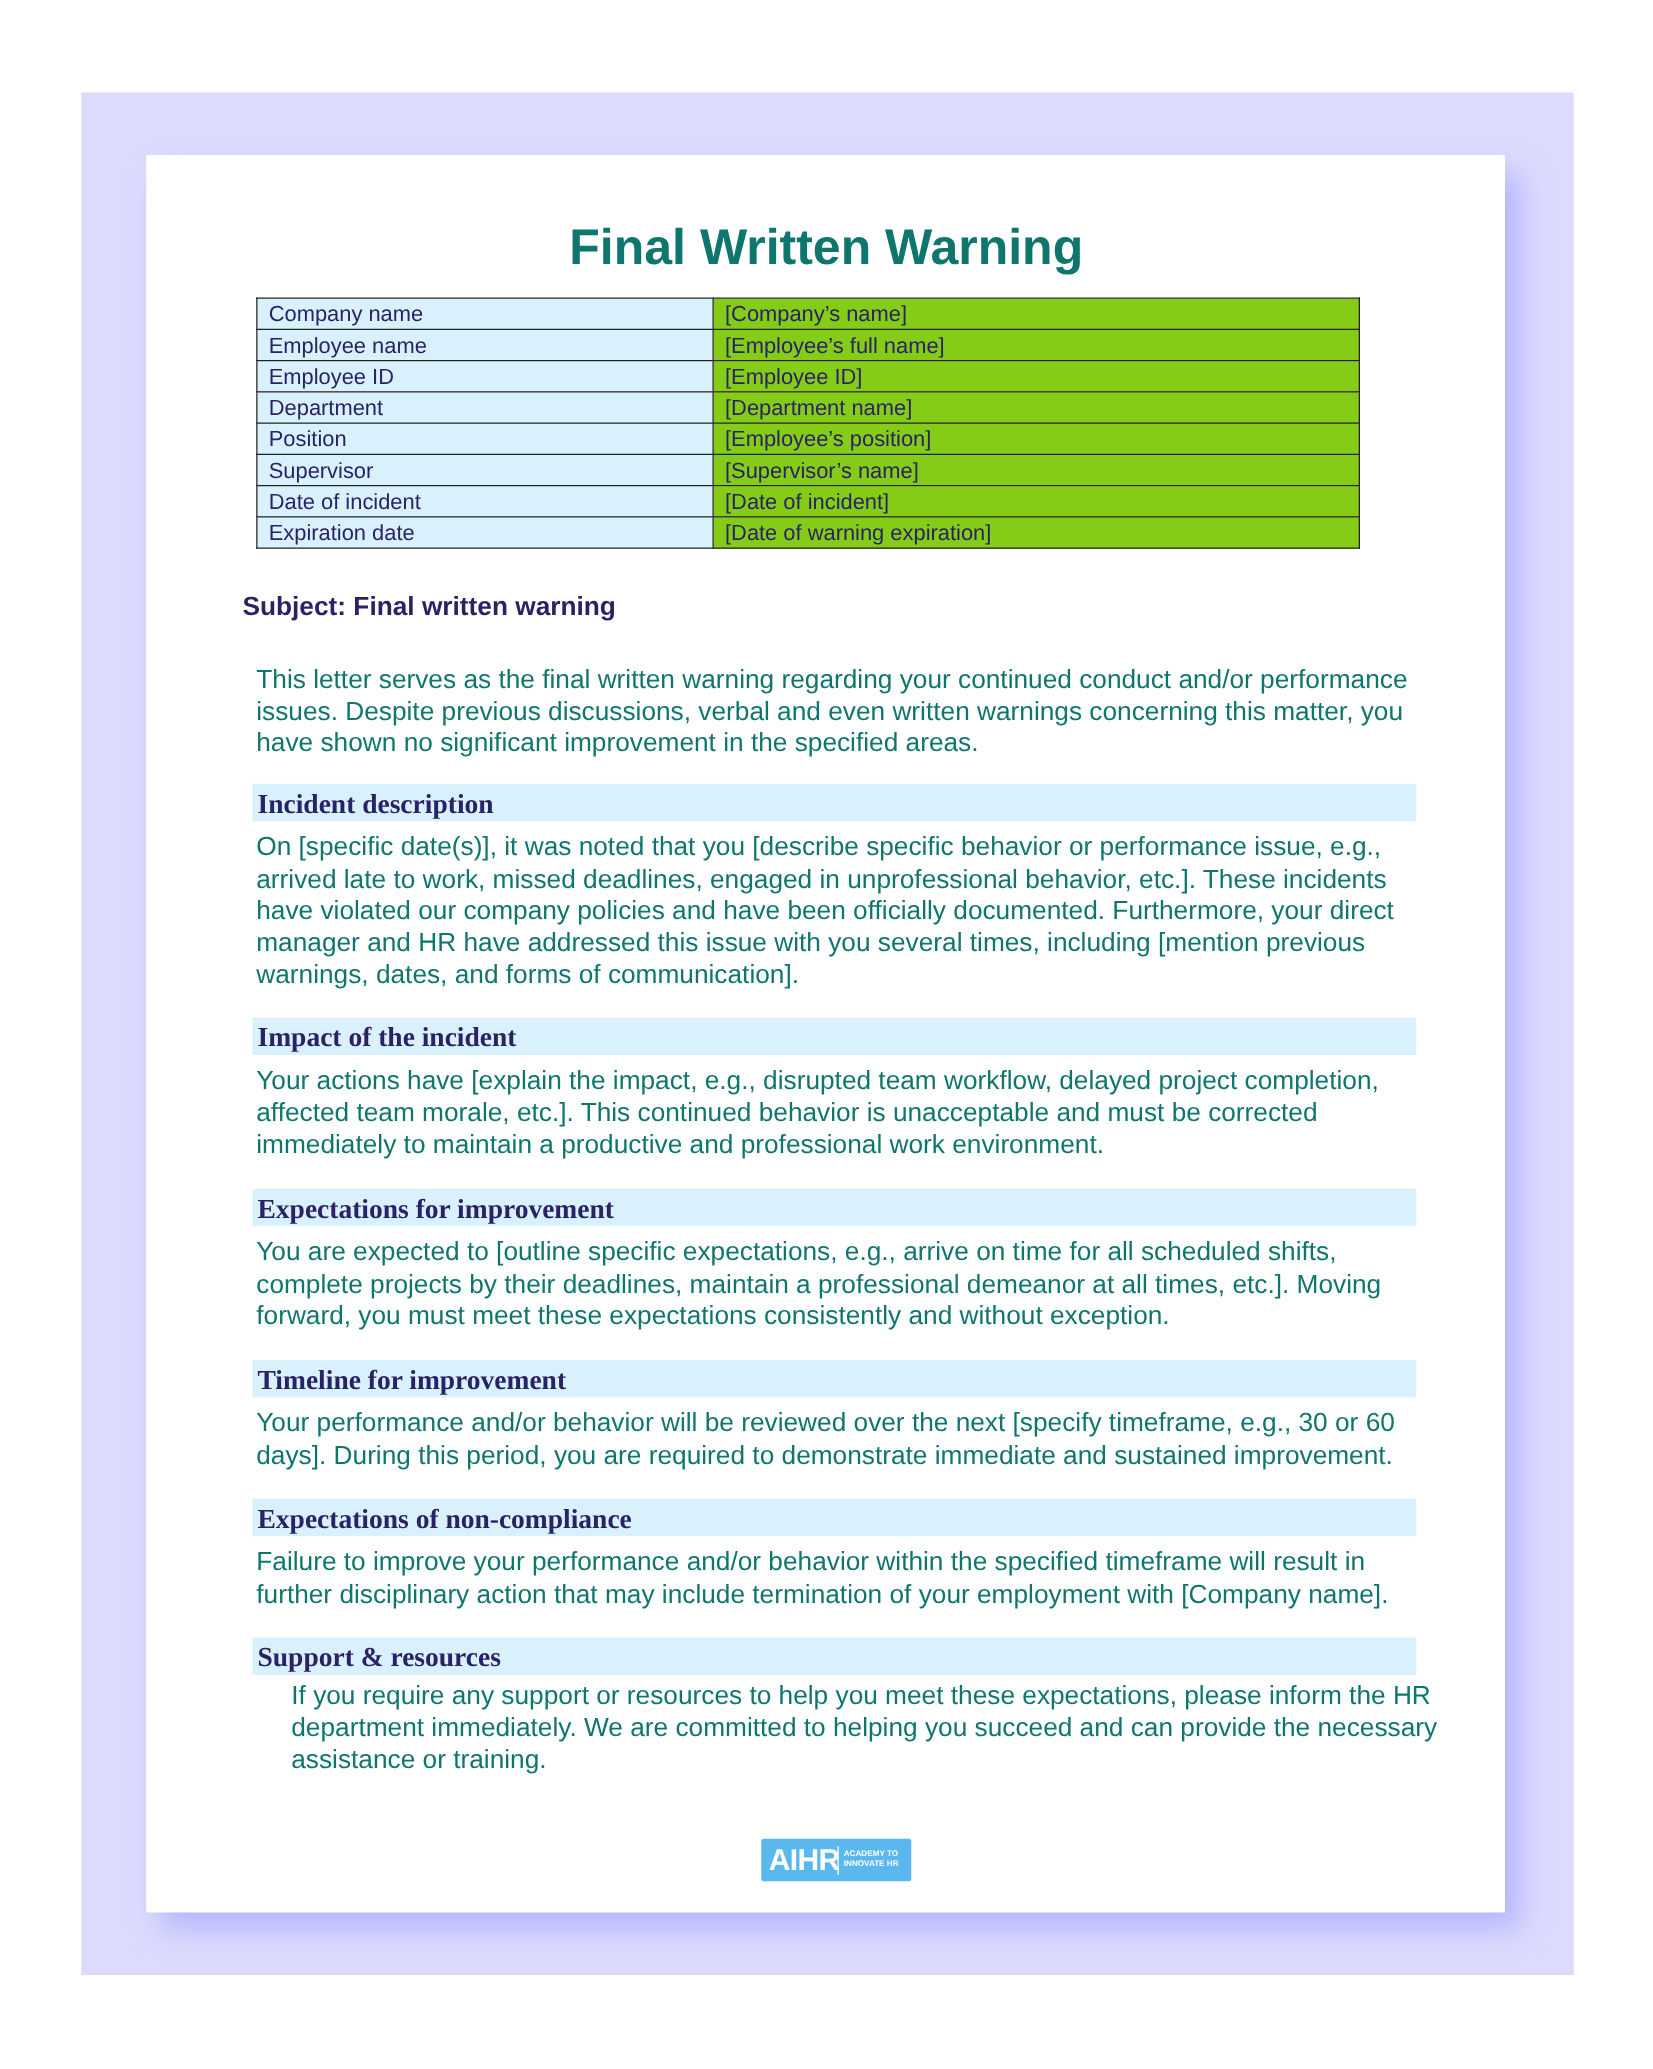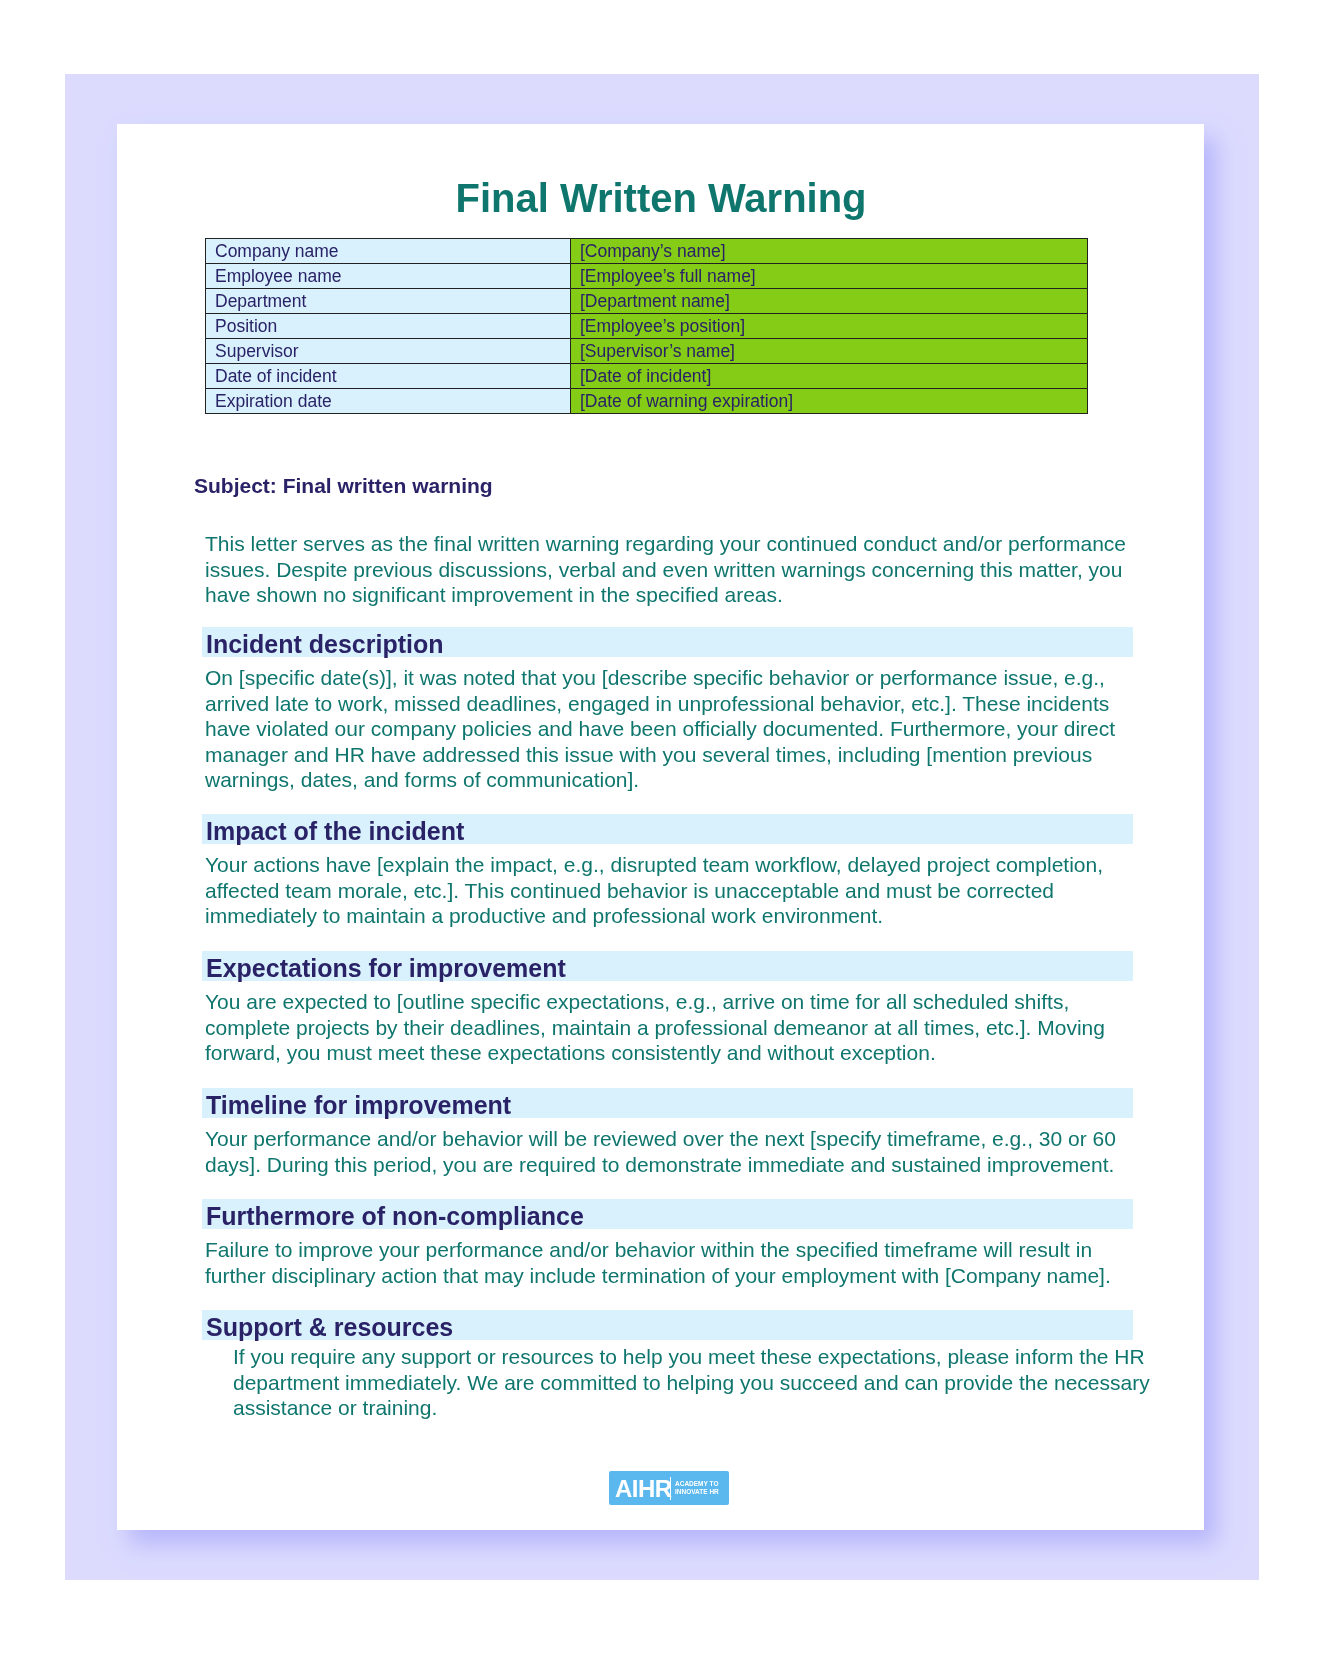--- a/index.html
+++ b/index.html
@@ -32,21 +32,21 @@
   .subject {
     position:absolute; left:194px; top:474px; font-size:21px; font-weight:bold; color:#2a2266;
   }
   .para {
     position:absolute; left:205px; width:930px; font-size:21px; line-height:25.5px; color:#0f766e;
   }
   .band {
     position:absolute; left:202px; width:931px; height:30px; background:#d8f1fc;
   }
   .band span {
-    position:absolute; left:4px; top:3px; font-size:25px; font-weight:bold; color:#2a2266;
+    position:absolute; left:4px; top:3px; font-size:22px; font-weight:bold; color:#2a2266;font-family:Liberation Serif, serif;
   }
   .logo {
     position:absolute; left:609px; top:1471px; width:120px; height:34px;
     background:#5bb8ee; border-radius:2px; color:#fff;
   }
   .logo .mark { position:absolute; left:6px; top:4px; font-size:24px; font-weight:bold; letter-spacing:-0.5px; }
   .logo .sep { position:absolute; left:61px; top:6px; width:1px; height:23px; background:#fff; }
   .logo .tag { position:absolute; left:66px; top:9px; font-size:6.5px; font-weight:bold; line-height:8px; }
 </style>
 </head>
@@ -60,20 +60,24 @@
 
 <table class="info">
   <tbody>
       <tr>
         <td class="k">Company name</td>
         <td class="v">[Company’s name]</td>
       </tr>
   <tr>
         <td class="k">Employee name</td>
         <td class="v">[Employee’s full name]</td>
+      </tr>
+  <tr>
+        <td class="k">Employee ID</td>
+        <td class="v">[Employee ID]</td>
       </tr>
   <tr>
         <td class="k">Department</td>
         <td class="v">[Department name]</td>
       </tr>
   <tr>
         <td class="k">Position</td>
         <td class="v">[Employee’s position]</td>
       </tr>
   <tr>
@@ -109,21 +113,21 @@
     <span>Expectations for improvement</span>
   </div>
 <div class="para" style="top:989px;">You are expected to [outline specific expectations, e.g., arrive on time for all scheduled shifts, complete projects by their deadlines, maintain a professional demeanor at all times, etc.]. Moving forward, you must meet these expectations consistently and without exception.</div>
 
 <div class="band" style="top:1088px;">
     <span>Timeline for improvement</span>
   </div>
 <div class="para" style="top:1126px;">Your performance and/or behavior will be reviewed over the next [specify timeframe, e.g., 30 or 60 days]. During this period, you are required to demonstrate immediate and sustained improvement.</div>
 
 <div class="band" style="top:1199px;">
-    <span>Furthermore of non-compliance</span>
+    <span>Expectations of non-compliance</span>
   </div>
 <div class="para" style="top:1237px;">Failure to improve your performance and/or behavior within the specified timeframe will result in further disciplinary action that may include termination of your employment with [Company name].</div>
 
 <div class="band" style="top:1310px;">
     <span>Support &amp; resources</span>
   </div>
 <div class="para" style="top:1344px;margin-left:28px;">If you require any support or resources to help you meet these expectations, please inform the HR department immediately. We are committed to helping you succeed and can provide the necessary assistance or training.</div>
 
 <div class="logo">
   <span class="mark">AIHR</span>

